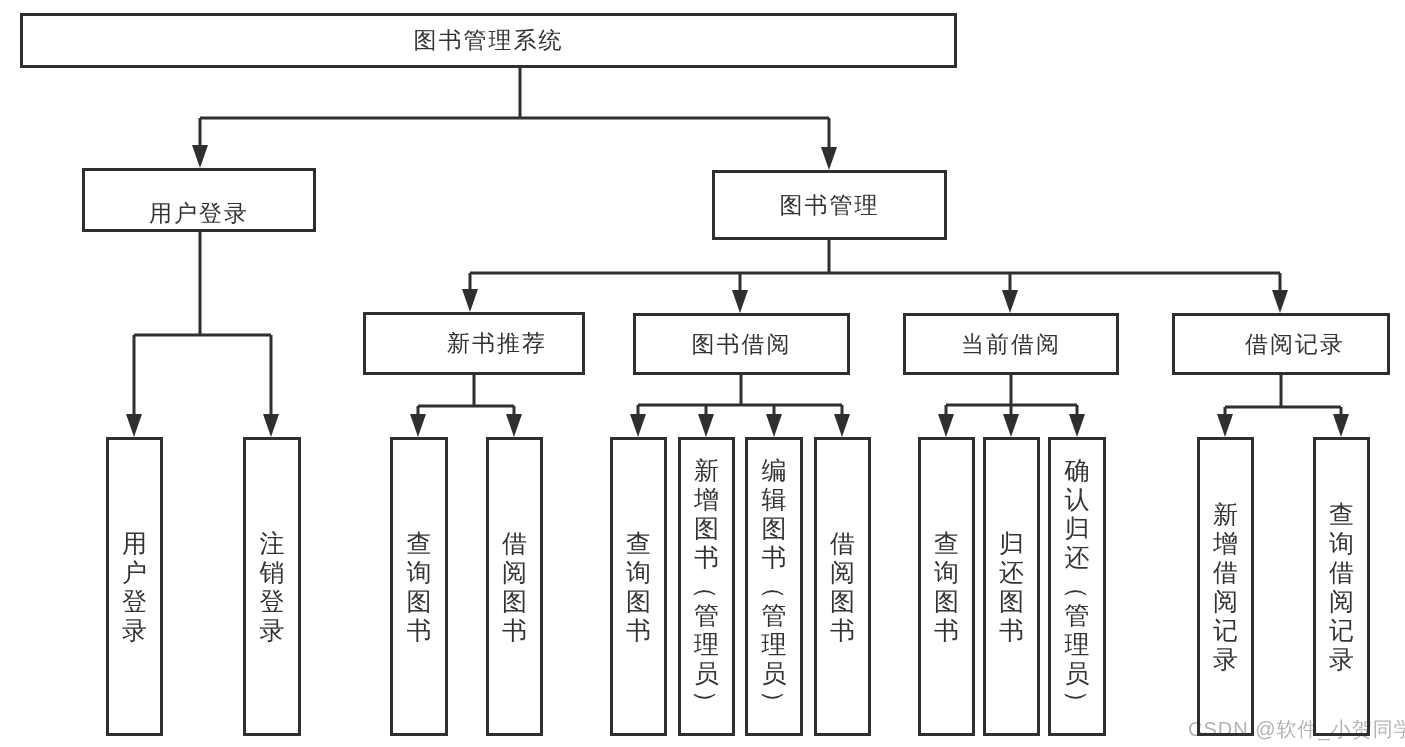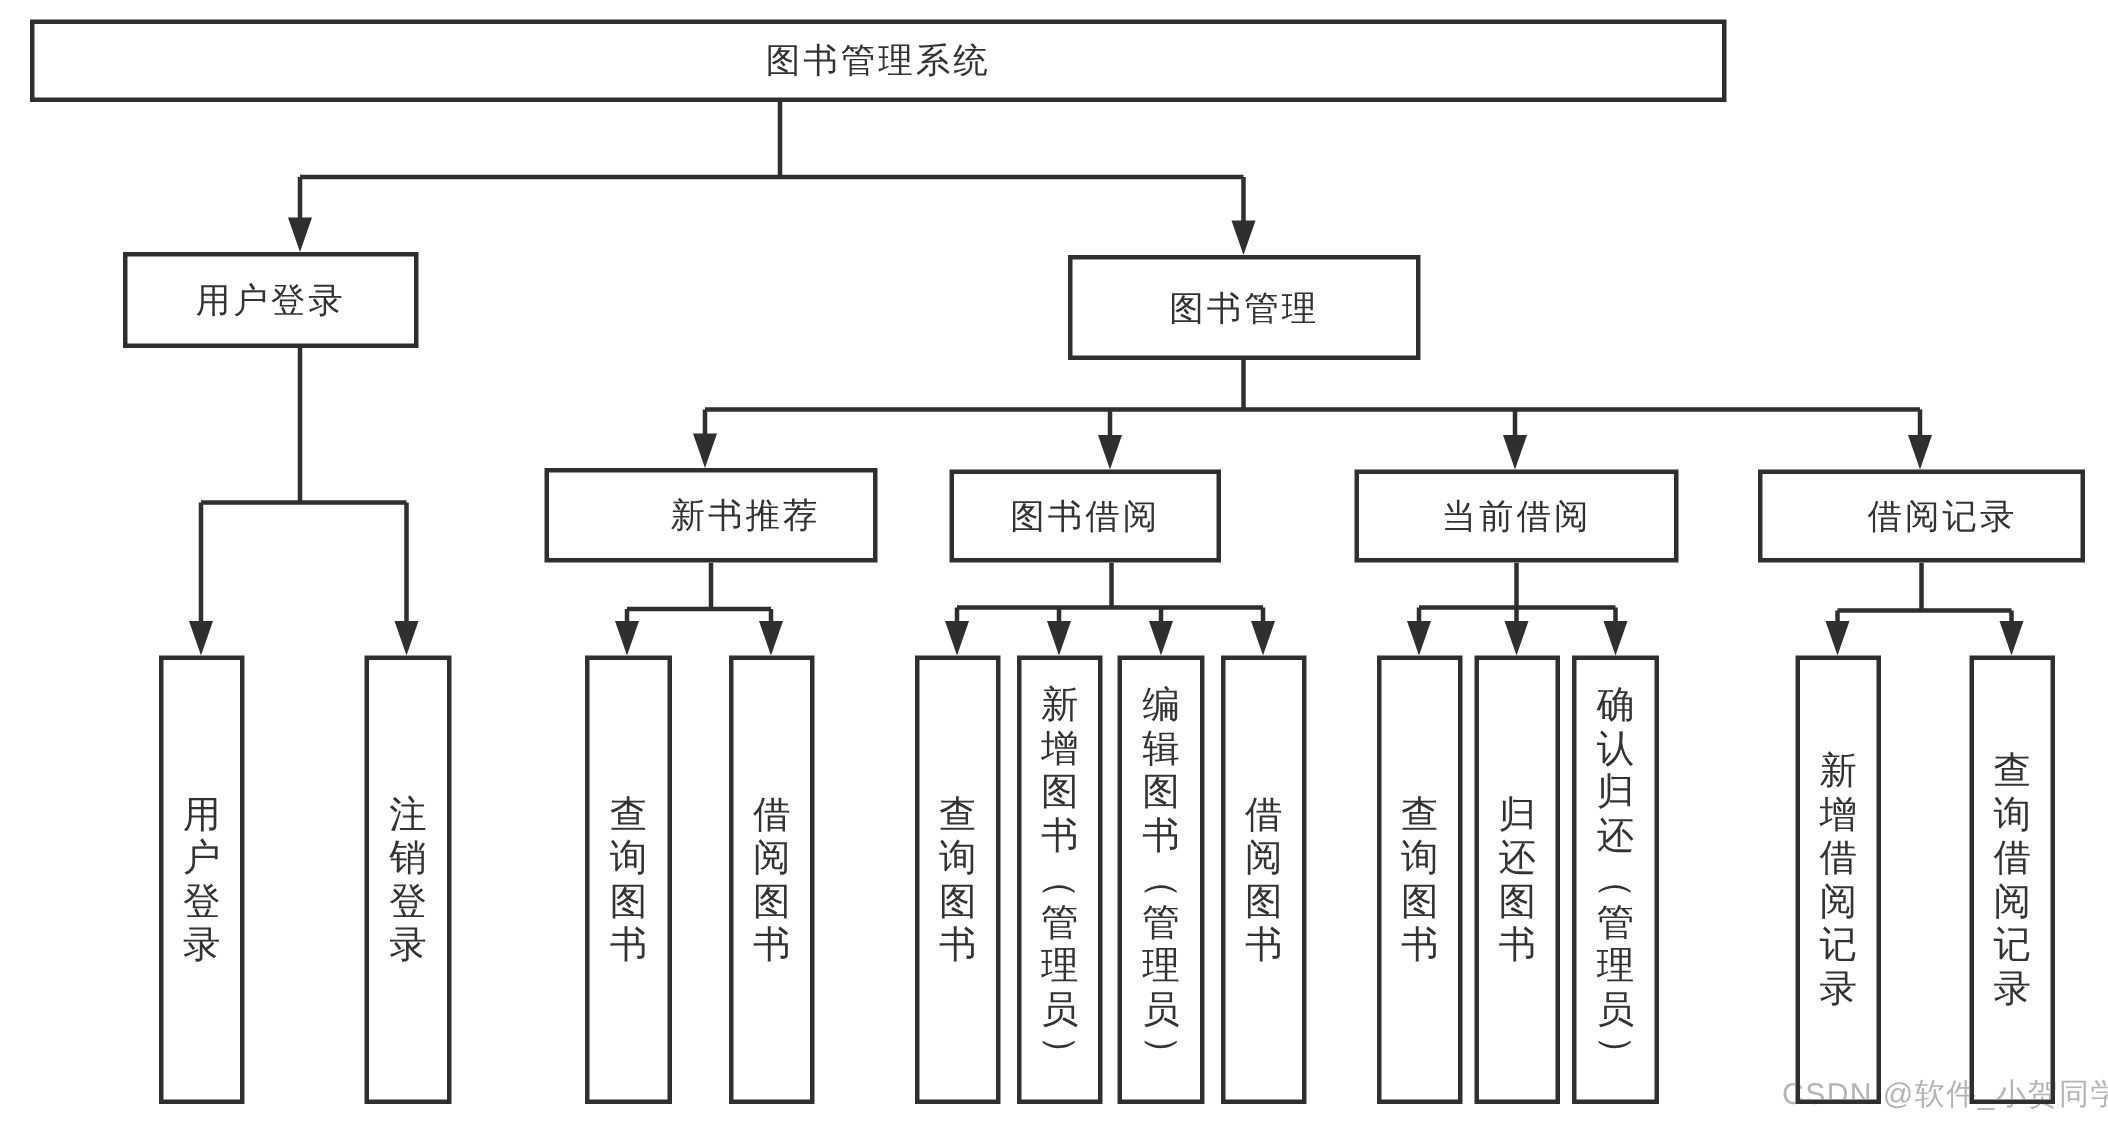--- a/index.html
+++ b/index.html
@@ -103,35 +103,35 @@
       <polygon points="1003,414 1019,414 1011,437"></polygon>
       <polygon points="1069,414 1085,414 1077,437"></polygon>
     </g>
     <g>
       <path d="M1281,375 V407 M1225,407 H1341 M1225,407 V415 M1341,407 V415"></path>
       <polygon points="1217,414 1233,414 1225,437"></polygon>
       <polygon points="1333,414 1349,414 1341,437"></polygon>
     </g>
   </svg>
 
-  <div class="node" style="left:20px; top:13px; width:1131px; height:55px;text-align:center;">
+  <div class="node" style="left:20px; top:13px; width:937px; height:55px;text-align:center;">
     <span>图书管理系统</span>
   </div>
 
-  <div class="node" style="left:82px; top:168px; width:197px; height:64px;">
+  <div class="node" style="left:82px; top:168px; width:234px; height:64px;align-items:flex-end;">
     <span>用户登录</span>
   </div>
   <div class="node" style="left:712px; top:170px; width:235px; height:70px;">
     <span>图书管理</span>
   </div>
 
   <div class="node" style="left:363px; top:312px; width:222px; height:63px;padding-left:46px;">
     <span>新书推荐</span>
   </div>
-  <div class="node" style="left:633px; top:313px; width:181px; height:62px;font-family:Liberation Serif, serif;">
+  <div class="node" style="left:633px; top:313px; width:217px; height:62px;font-family:Liberation Serif, serif;">
     <span>图书借阅</span>
   </div>
   <div class="node" style="left:903px; top:313px; width:216px; height:62px;">
     <span>当前借阅</span>
   </div>
   <div class="node" style="left:1172px; top:313px; width:218px; height:62px;padding-left:28px;">
     <span>借阅记录</span>
   </div>
 
   <div class="leaf" style="left:106px; width:57px;">

